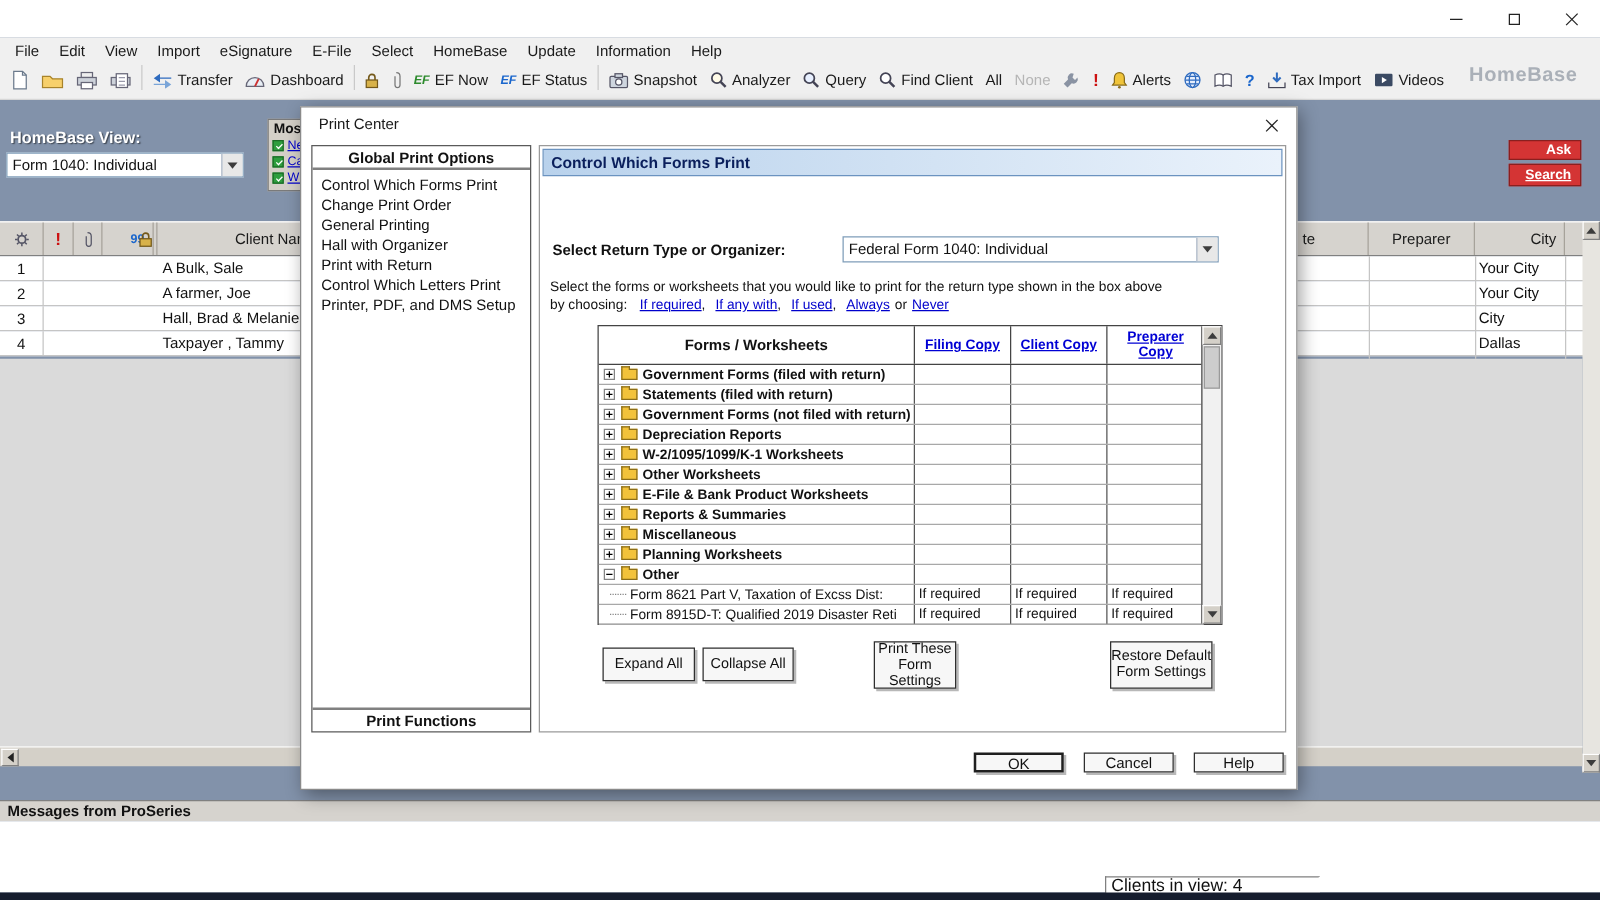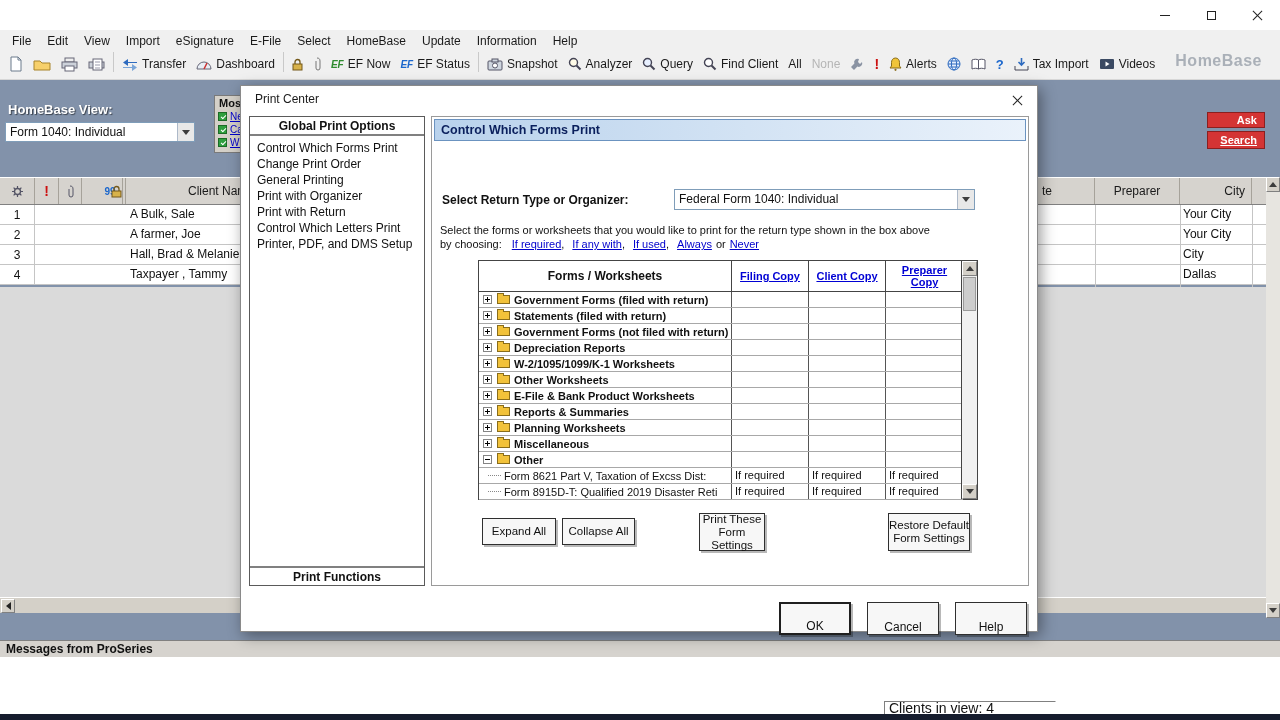--- a/index.html
+++ b/index.html
@@ -108,21 +108,21 @@
   .folder { width:13px; height:9px; background:#f2c23a; border:1px solid #8a6d1a; margin-left:5px; position:relative; flex:none; }
   .folder::before { content:""; position:absolute; left:-1px; top:-3px; width:5px; height:2px; background:#f2c23a; border:1px solid #8a6d1a; border-bottom:none; }
   .f-label { margin-left:4px; font-weight:bold; font-size:11px; }
   .dots { width:13px; border-bottom:1px dotted #888; margin-left:9px; flex:none; }
   .l-label { margin-left:3px; font-size:11px; }
   .tree-scroll { position:absolute; right:0; top:0; width:16px; height:238px; border-left:1px solid #444; background:#f1f1f1; }
   .ts-btn { position:absolute; left:0; width:15px; height:15px; }
   .ts-thumb { position:absolute; left:1px; top:16px; width:13px; height:34px; background:#cdcdcd; border:1px solid #9a9a9a; }
 
   .pc-btn { position:absolute; background:#f7f7f7; border:1px solid #2f2f2f; box-shadow:2px 2px 0 rgba(0,0,0,.28); font-size:11.5px; display:flex; flex-direction:column; align-items:center; justify-content:center; line-height:13px; text-align:center; color:#111; }
-  .dlg-foot-btn { position:absolute; top:516px; width:72px; height:33px; background:#f7f7f7; border:1px solid #2f2f2f; box-shadow:2px 2px 0 rgba(0,0,0,.28); font-size:12px; display:flex; align-items:flex-end; justify-content:center; color:#111; }
+  .dlg-foot-btn { position:absolute; top:516px; width:72px; height:16px; background:#f7f7f7; border:1px solid #2f2f2f; box-shadow:2px 2px 0 rgba(0,0,0,.28); font-size:12px; display:flex; align-items:flex-start; justify-content:center; color:#111; }
   .dlg-foot-btn.default { border:2px solid #1f1f1f; }
 
   svg { display:block; }
 </style>
 </head>
 <body>
 
 <div class="app">
 
   <div class="titlebar">
@@ -467,21 +467,21 @@
     <div class="dlg-close">
         <span class="glyph-x"></span>
       </div>
 
     <div class="nav-panel">
       <div class="nav-header">Global Print Options</div>
       <div style="padding-top:4px;">
         <div class="nav-item">Control Which Forms Print</div>
         <div class="nav-item">Change Print Order</div>
         <div class="nav-item">General Printing</div>
-        <div class="nav-item">Print with Organizer</div>
+        <div class="nav-item">Hall with Organizer</div>
         <div class="nav-item">Print with Return</div>
         <div class="nav-item">Control Which Letters Print</div>
         <div class="nav-item">Printer, PDF, and DMS Setup</div>
       </div>
       <div class="nav-footer">Print Functions</div>
     </div>
 
     <div class="content-panel">
       <div class="content-header">Control Which Forms Print</div>
 
@@ -592,31 +592,31 @@
               <span class="f-label">Reports &amp; Summaries</span>
             </div>
           <div class="cv"></div>
             <div class="cv"></div>
             <div class="cv wide"></div>
         </div>
         <div class="t-row">
           <div class="cf">
               <span class="expander plus"></span>
               <span class="folder"></span>
+              <span class="f-label">Miscellaneous</span>
+            </div>
+          <div class="cv"></div>
+            <div class="cv"></div>
+            <div class="cv wide"></div>
+        </div>
+        <div class="t-row">
+          <div class="cf">
+              <span class="expander plus"></span>
+              <span class="folder"></span>
               <span class="f-label">Planning Worksheets</span>
-            </div>
-          <div class="cv"></div>
-            <div class="cv"></div>
-            <div class="cv wide"></div>
-        </div>
-        <div class="t-row">
-          <div class="cf">
-              <span class="expander plus"></span>
-              <span class="folder"></span>
-              <span class="f-label">Miscellaneous</span>
             </div>
           <div class="cv"></div>
             <div class="cv"></div>
             <div class="cv wide"></div>
         </div>
         <div class="t-row">
           <div class="cf">
               <span class="expander"></span>
               <span class="folder"></span>
               <span class="f-label">Other</span>

